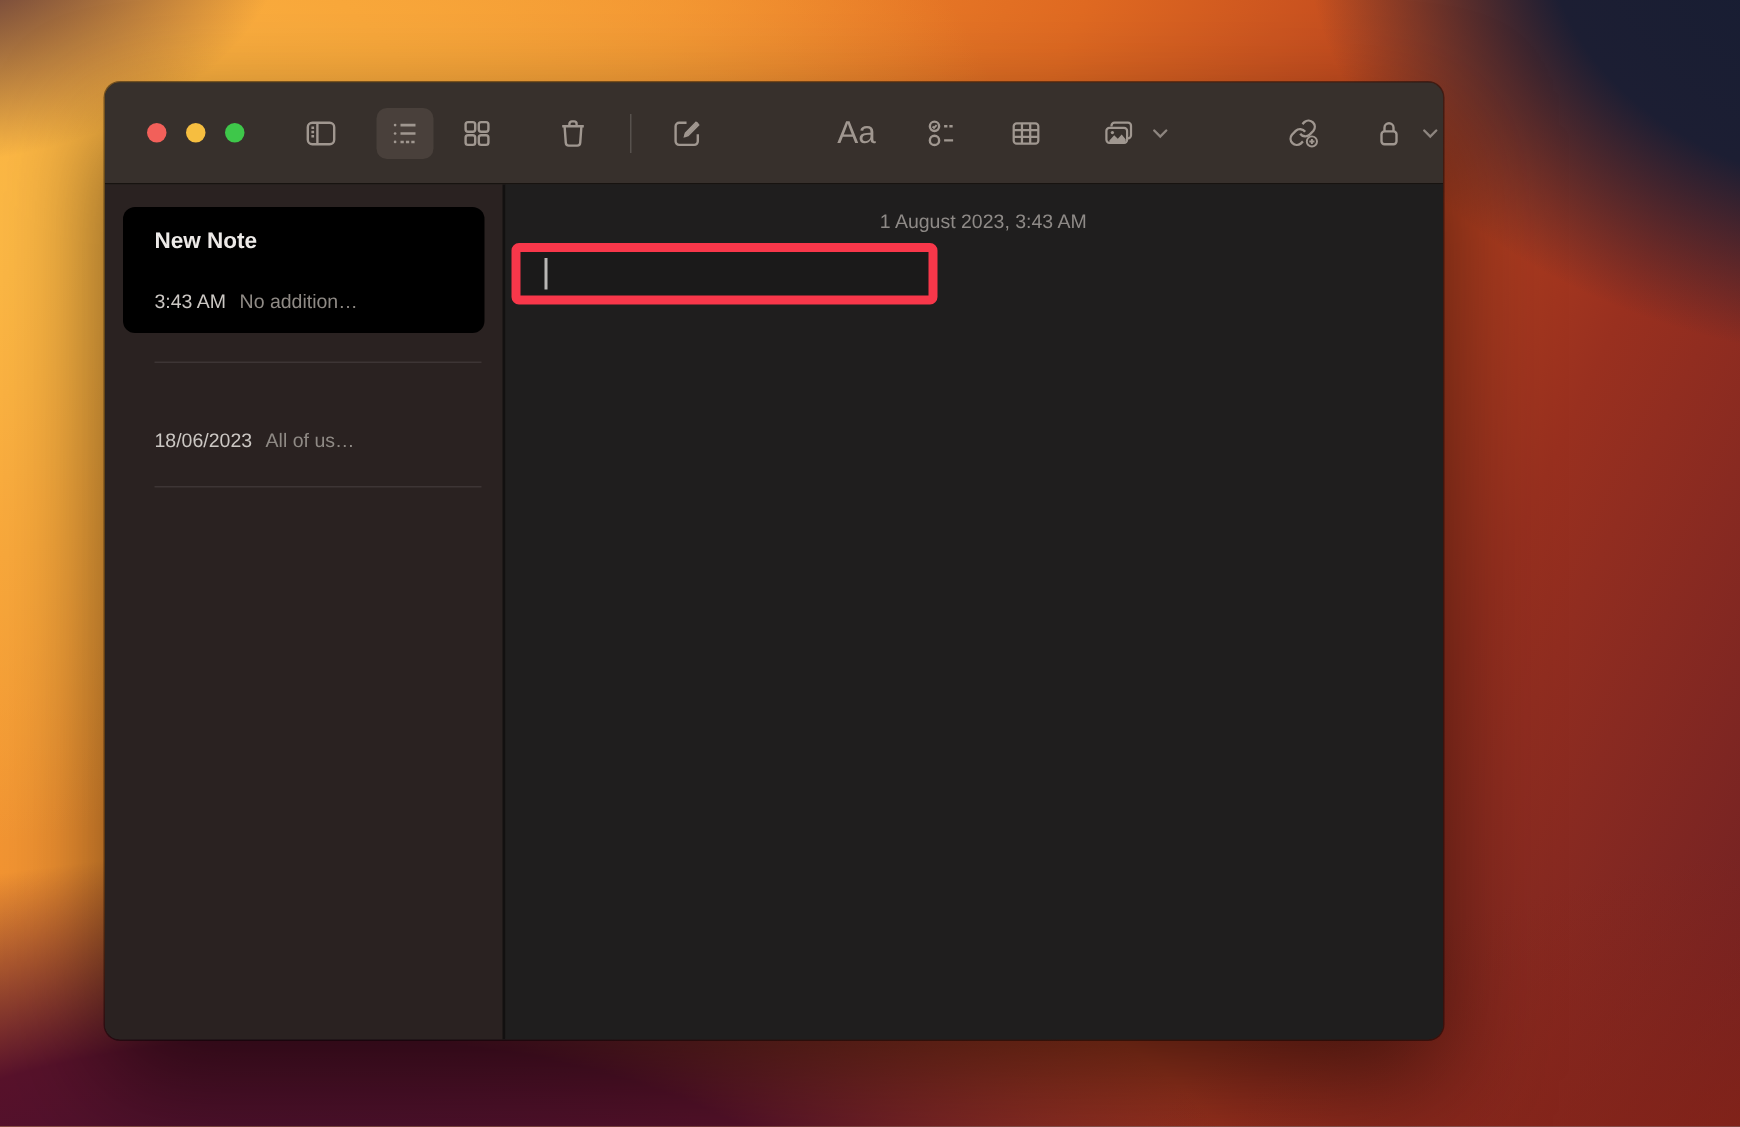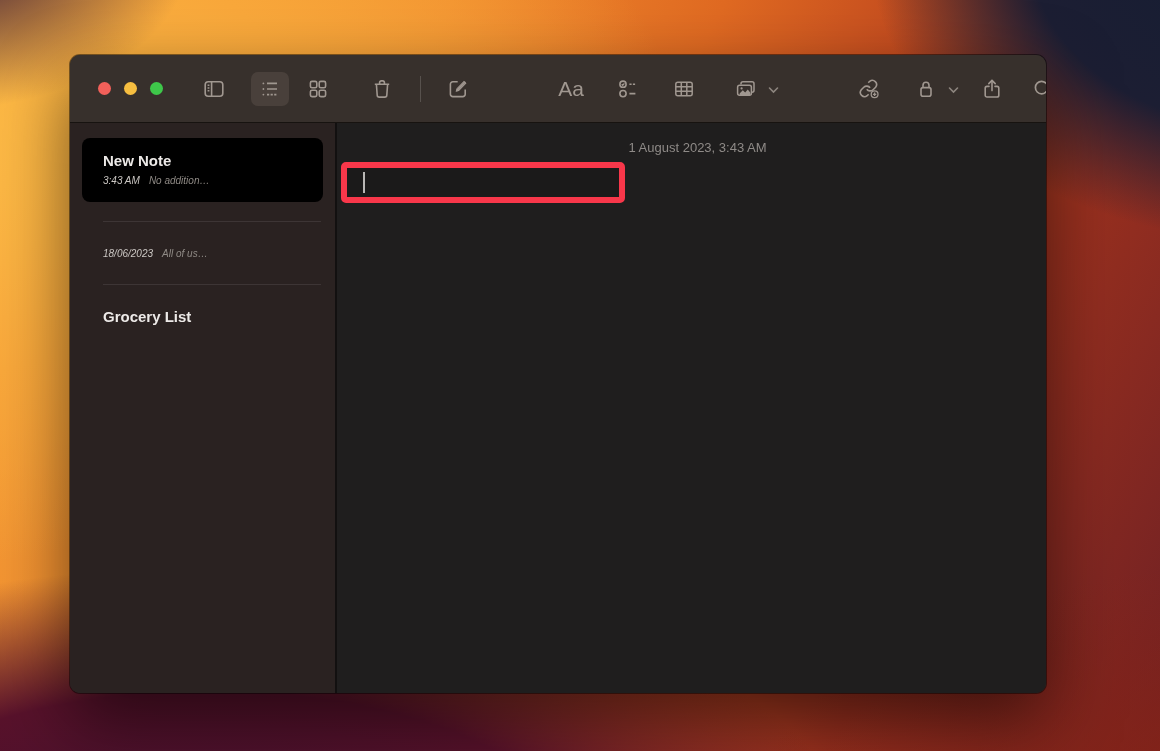--- a/index.html
+++ b/index.html
@@ -8,21 +8,21 @@
     font-family:"Liberation Sans","DejaVu Sans",sans-serif;
     background:
       radial-gradient(58% 62% at 111% -6%, #141d33 0%, #1c1e33 38%, rgba(27,30,51,0) 62%),
       radial-gradient(36% 36% at -5% -7%, #2c1038 0%, rgba(44,16,56,0) 60%),
       radial-gradient(120% 88% at -22% 18%, #ffc64d 0%, #f9a83b 40%, rgba(249,168,59,0) 67%),
       radial-gradient(80% 55% at 18% 114%, #401030 0%, #58122b 40%, rgba(88,18,43,0) 70%),
       radial-gradient(75% 60% at 110% 112%, #8c2413 0%, rgba(140,36,19,0) 62%),
       linear-gradient(115deg, #f7a53a 0%, #f08a2d 30%, #e06a22 48%, #c24a1f 62%, #99301f 78%, #6e2024 100%);
   }
   .window {
-    position:absolute; left:70px; top:55px; width:976px; height:638px;
+    position:absolute; left:70px; top:55px; width:892px; height:638px;
     border-radius:10px; overflow:hidden;
     background:#1f1e1e;
     box-shadow:0 28px 70px rgba(0,0,0,.55), 0 0 0 1px rgba(0,0,0,.45), inset 0 0 0 1px rgba(255,255,255,.06);
     display:flex; flex-direction:column;
   }
   
   .toolbar {
     height:68px; flex:0 0 68px; background:#37302c;
     border-bottom:1px solid #171310;
     display:flex; align-items:center;
@@ -44,21 +44,21 @@
   .content { flex:1; display:flex; min-height:0; }
   .sidebar {
     width:267px; flex:0 0 267px; background:#2a2221;
     border-right:2px solid #121010; padding-top:15px;
   }
   .note-item {
     margin:0 12px; padding:13px 10px 12px 21px; border-radius:8px;
   }
   .note-item.selected { background:#000000; }
   .note-title { font-size:15px; font-weight:bold; color:#edeae8; line-height:20px; white-space:nowrap; overflow:hidden; }
-  .note-sub { font-size:10px; line-height:19px; margin-top:0; white-space:nowrap; overflow:hidden;font-style:italic; }
+  .note-sub { font-size:13px; line-height:19px; margin-top:20px; white-space:nowrap; overflow:hidden; }
   .note-date { color:#cbc7c3; }
   .note-preview { color:#8f8a85; margin-left:9px; }
   .note-divider { height:1px; background:rgba(255,255,255,.09); margin:9px 14px 9px 33px; }
   .spacer-sm { height:10px; }
   
   .editor { flex:1; position:relative; background:#1f1e1e; }
   .editor-date { text-align:center; margin-top:17px; font-size:13px; color:#8e8a87;margin-left:12px; }
   .highlight-box {
     position:absolute; left:4px; top:39px; width:284px; height:41px;
     border:6px solid #f8374a; border-radius:5px; background:#1b1a1a;
@@ -240,21 +240,20 @@
       </div>
       <div class="spacer-sm"></div>
       <div class="note-divider"></div>
       <div class="note-item">
         <div class="note-sub">
           <span class="note-date">18/06/2023</span><span class="note-preview">All of us…</span>
         </div>
       </div>
       <div class="note-divider"></div>
       <div class="note-item">
-        <div class="note-title">Grocery List</div>
       </div>
     </div>
 
     <div class="editor">
       <div class="editor-date">1 August 2023, 3:43 AM</div>
       <div class="highlight-box">
         <div class="caret"></div>
       </div>
     </div>
 

